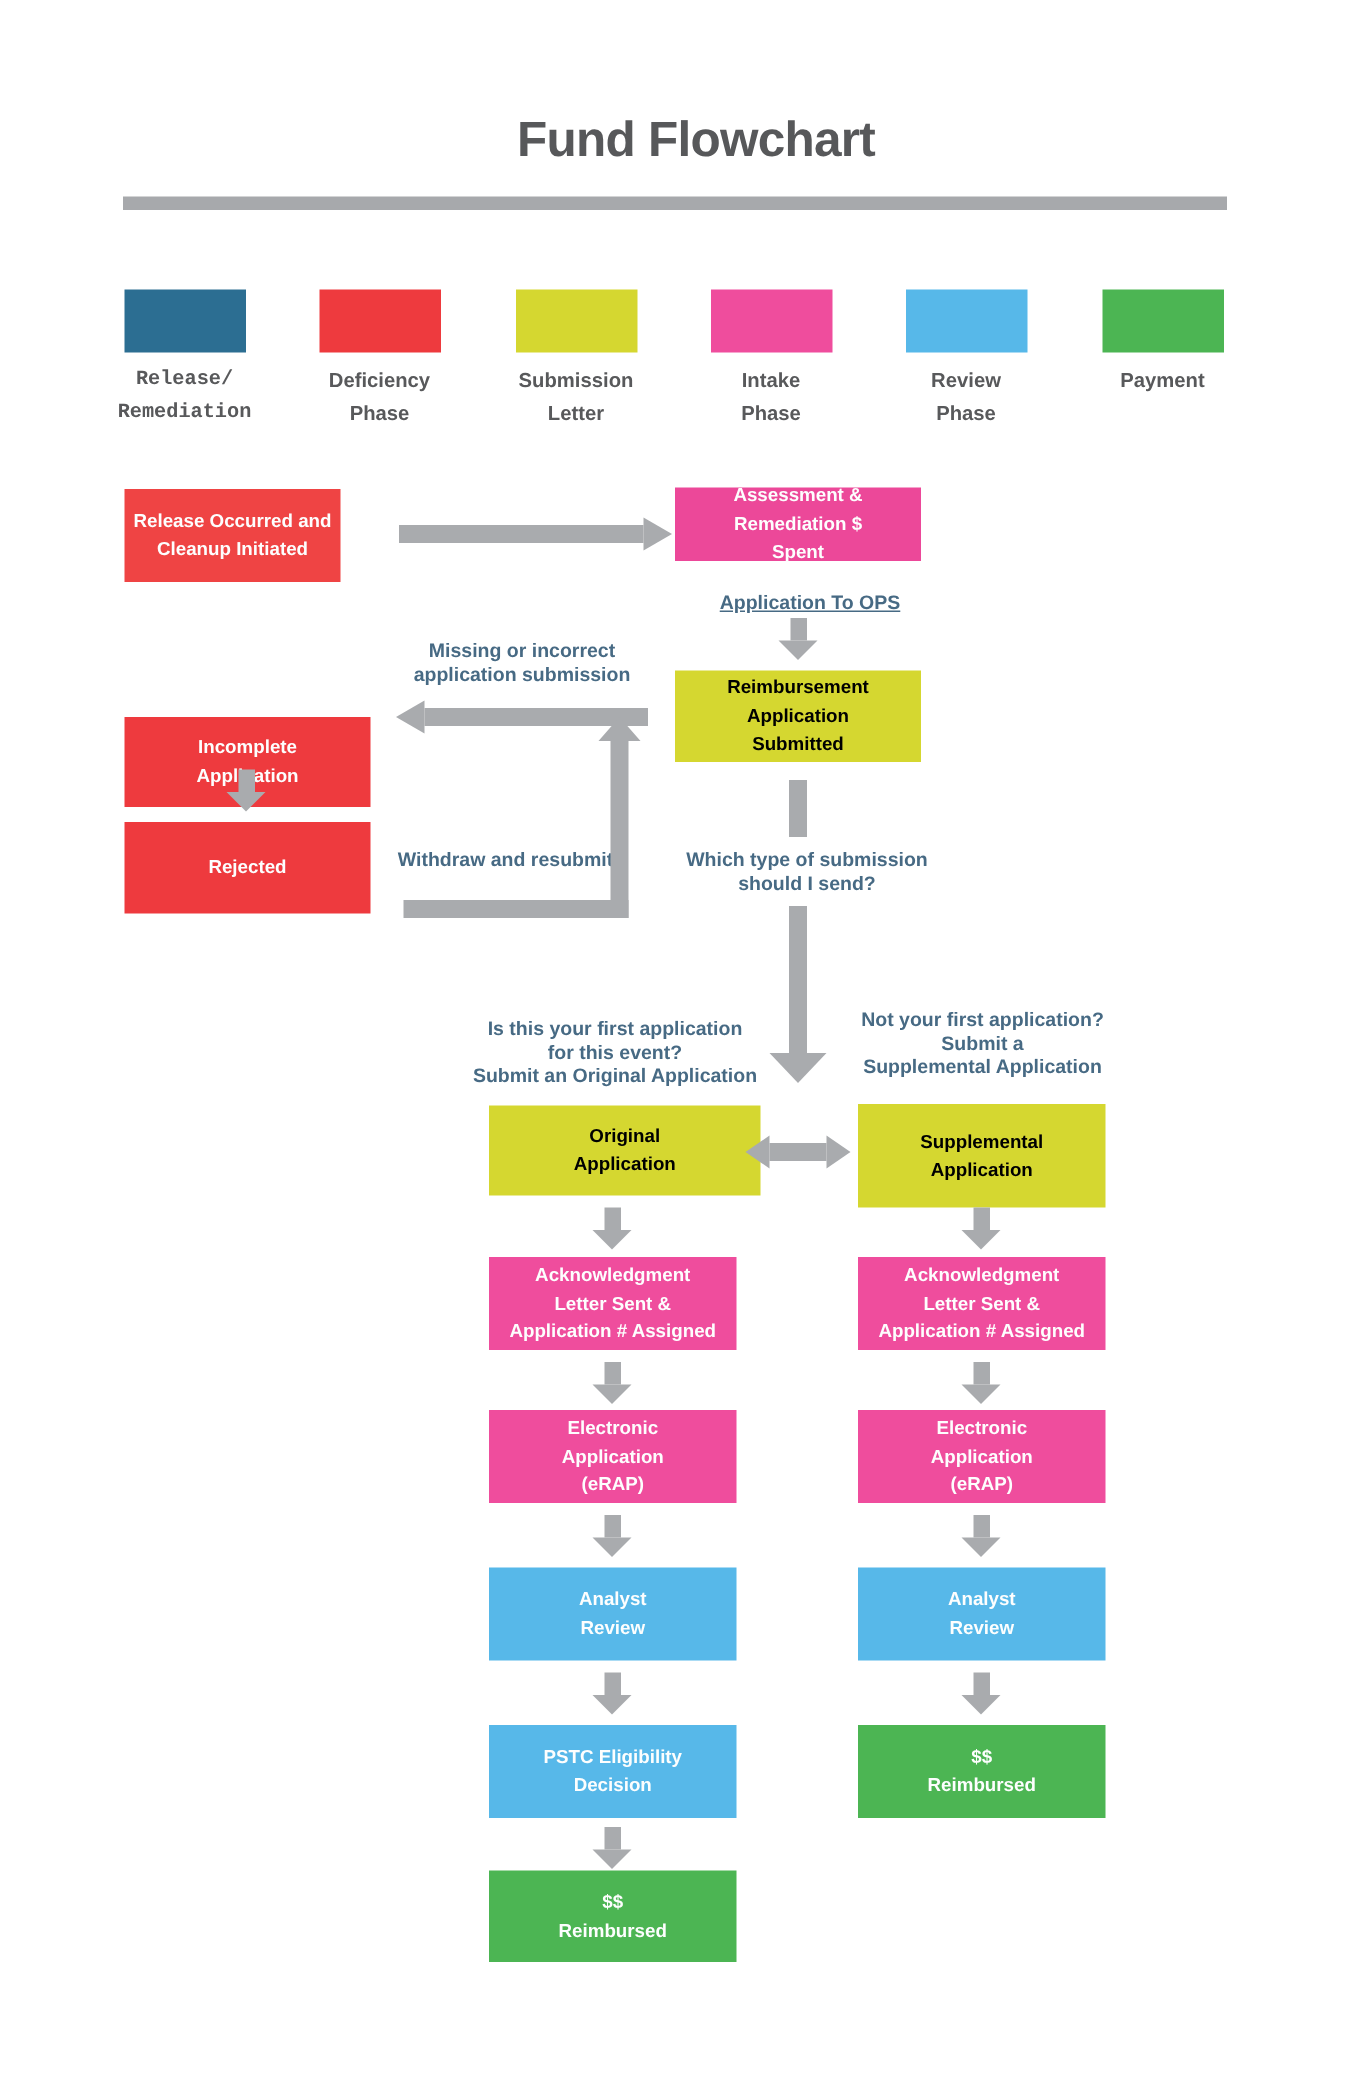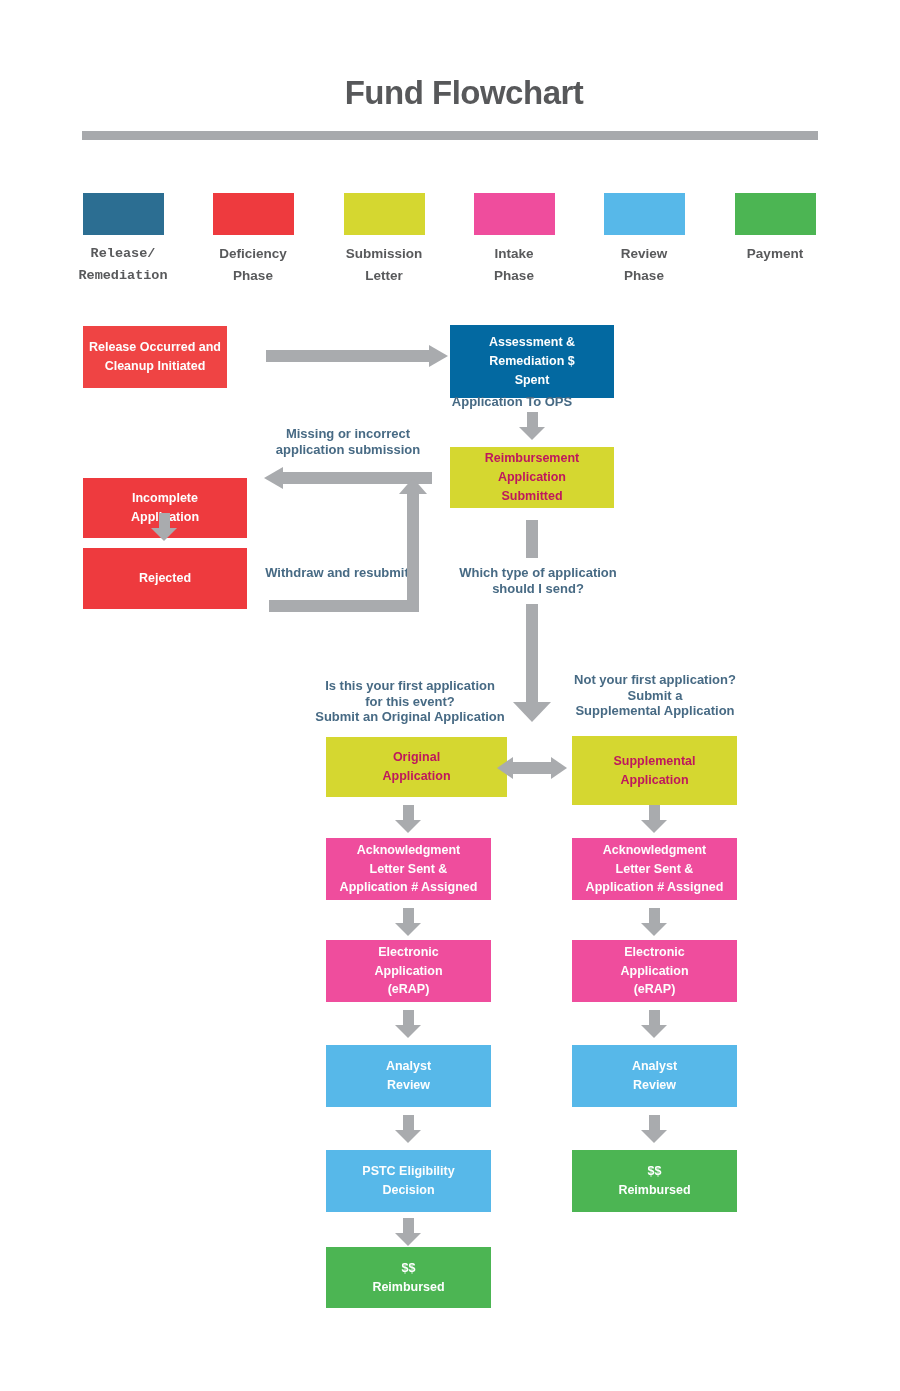--- a/index.html
+++ b/index.html
@@ -10,21 +10,21 @@
       font-size:33px;font-weight:bold;color:#57585a;letter-spacing:-0.5px;}
   .divider{position:absolute;left:82px;top:131px;width:736px;height:9px;background:#a7a9ac;}
 
   .swatch{position:absolute;width:81px;height:42px;}
   .legend-label{position:absolute;width:140px;text-align:center;white-space:pre-line;
       color:#58595b;font-size:13.5px;font-weight:bold;line-height:1.6;}
 
   .node{position:absolute;display:flex;align-items:center;justify-content:center;
       text-align:center;white-space:pre-line;color:#fdfefe;font-size:12.5px;
       font-weight:bold;line-height:1.5;}
-  .node.dark{color:#be185d;}
+  .node.dark{color:#000000;}
 
   .flabel{position:absolute;text-align:center;white-space:pre-line;color:#476a84;
       font-size:13px;font-weight:bold;line-height:1.25;}
 
   
   .arrow-h{position:absolute;display:flex;align-items:center;}
   .hshaft{background:#a9abae;height:12px;}
   .vshaft{position:absolute;background:#a9abae;width:12px;}
   .tri-r{width:0;height:0;border-top:11px solid transparent;border-bottom:11px solid transparent;border-left:19px solid #a9abae;}
   .tri-l{width:0;height:0;border-top:11px solid transparent;border-bottom:11px solid transparent;border-right:19px solid #a9abae;}
@@ -66,25 +66,25 @@
   </div>
 
   <div>
 
     <div class="node" style="left: 83px; top: 326px; width: 144px; height: 62px; background-color: #ef4444;">Release Occurred and
 Cleanup Initiated</div>
     <div class="arrow-h" style="left:266px;top:345px;">
       <div class="hshaft" style="width:163px;"></div>
       <div class="tri-r"></div>
     </div>
-    <div class="node" style="left: 450px; top: 325px; width: 164px; height: 73px; background-color: #0369a1;">Assessment &amp;
+    <div class="node" style="left: 450px; top: 325px; width: 164px; height: 49px; background-color: #ec4899;">Assessment &amp;
 Remediation $
 Spent</div>
 
-    <div class="flabel" style="left:412px;top:394px;width:200px;">Application To OPS</div>
+    <div class="flabel" style="left:440px;top:394px;width:200px;text-decoration:underline;">Application To OPS</div>
     <div class="arrow-down-sm" style="left:519px;top:412px;">
       <div class="vshaft-sm"></div>
       <div class="tri-d"></div>
     </div>
 
     <div class="flabel" style="left:240px;top:426px;width:216px;">Missing or incorrect
 application submission</div>
     <div class="node dark" style="left: 450px; top: 447px; width: 164px; height: 61px; background-color: rgb(213, 215, 48);" class_="dark">Reimbursement
 Application
 Submitted</div>
@@ -107,21 +107,21 @@
       <div class="abs" style="left:269px;top:600px;width:150px;height:12px;background:#a9abae;"></div>
       <div class="vshaft" style="left:407px;top:494px;height:118px;"></div>
       <div class="tri-u" style="left:399px;top:478px;"></div>
     </div>
 
     <div>
       <div class="vshaft" style="left:526px;top:520px;height:38px;"></div>
       <div class="vshaft" style="left:526px;top:604px;height:99px;"></div>
       <div class="tri-d-big" style="left:513px;top:702px;"></div>
     </div>
-    <div class="flabel" style="left:440px;top:565px;width:196px;">Which type of application
+    <div class="flabel" style="left:440px;top:565px;width:196px;">Which type of submission
 should I send?</div>
 
     <div class="flabel" style="left:298px;top:678px;width:224px;line-height:1.2;">Is this your first application
 for this event?
 Submit an Original Application</div>
     <div class="flabel" style="left:543px;top:672px;width:224px;line-height:1.2;">Not your first application?
 Submit a
 Supplemental Application</div>
 
     <div class="node dark" style="left: 326px; top: 737px; width: 181px; height: 60px; background-color: rgb(213, 215, 48);">Original

